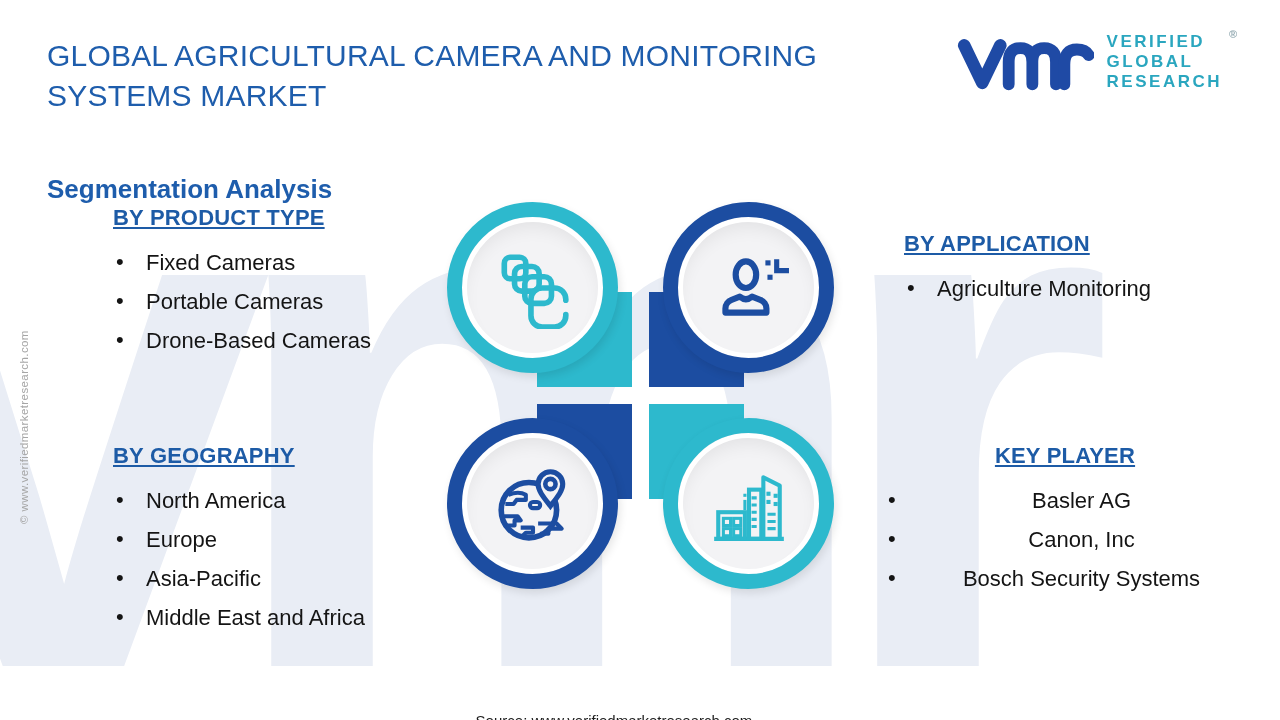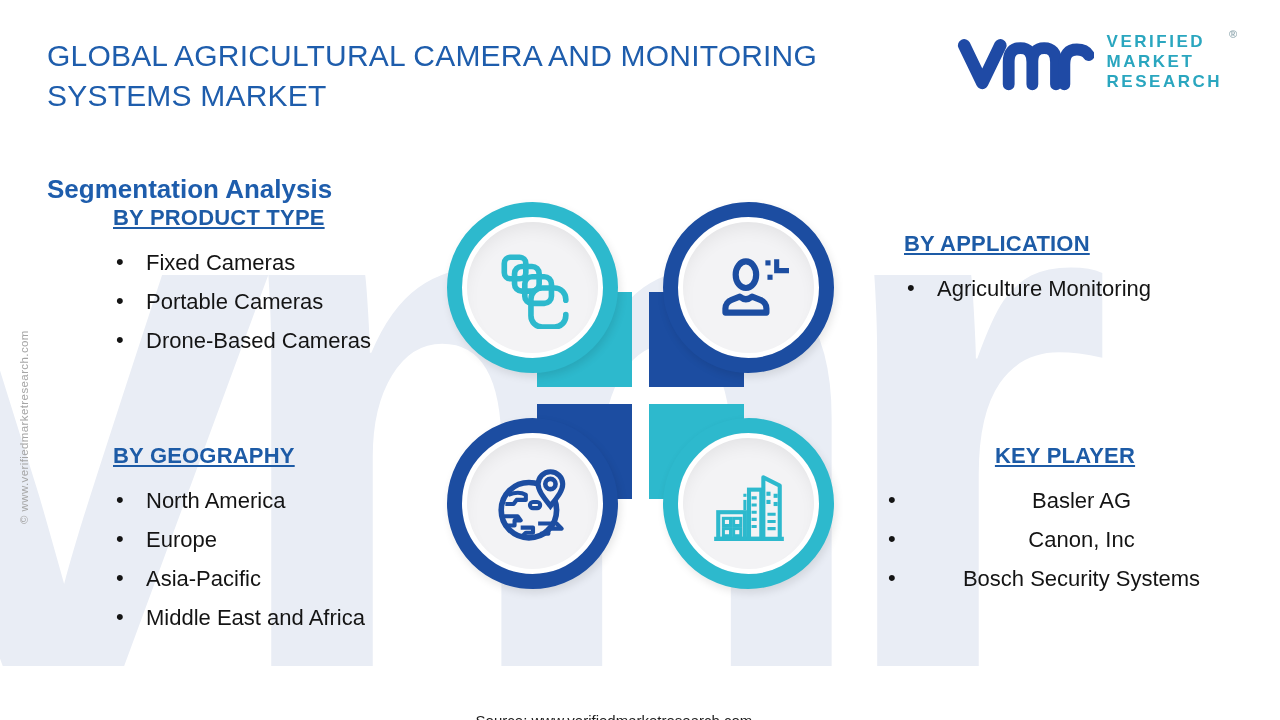--- a/index.html
+++ b/index.html
@@ -98,21 +98,21 @@
 
 <div class="logo">
   <svg width="140" height="64" viewBox="0 0 200 92" fill="none">
     <path d="M14,22 L40,76 L66,22" stroke="#1f4aa5" stroke-width="18" stroke-linecap="round" stroke-linejoin="round"></path>
     <path d="M78,78 V46 Q78,26 95,26 Q112,26 112,46 V78 M112,46 Q112,26 129,26 Q146,26 146,46 V78" stroke="#1f4aa5" stroke-width="17" stroke-linecap="round" stroke-linejoin="round"></path>
     <path d="M158,78 V50 Q158,28 176,28 Q188,28 193,36" stroke="#1f4aa5" stroke-width="17" stroke-linecap="round" stroke-linejoin="round"></path>
   </svg>
   <div class="logo-text">
     <span class="logo-reg">®</span>
     <div>VERIFIED</div>
-    <div>MARKET</div>
+    <div>GLOBAL</div>
     <div>RESEARCH</div>
   </div>
 </div>
 
 <section class="seg" id="sec-product">
   <h2>BY PRODUCT TYPE</h2>
   <ul>
     <li>Fixed Cameras</li>
     <li>Portable Cameras</li>
     <li>Drone-Based Cameras</li>

